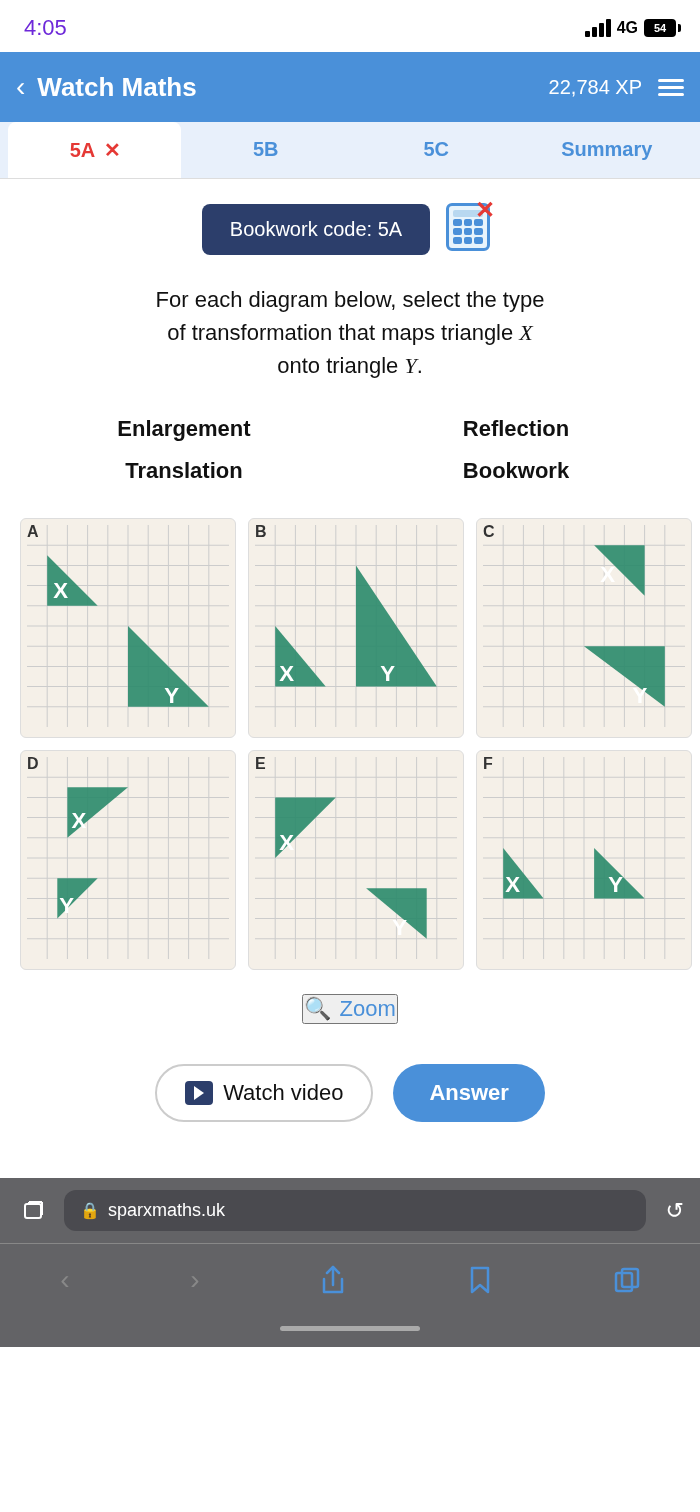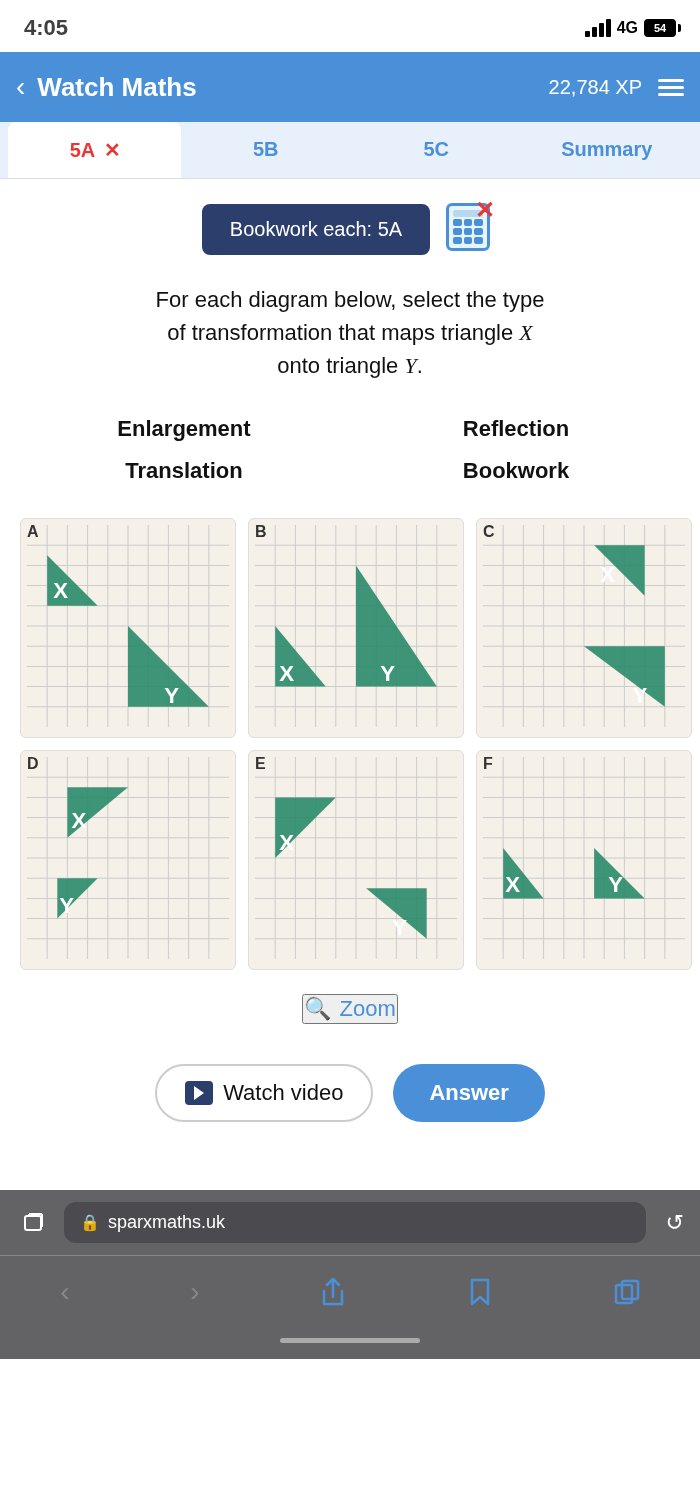--- a/index.html
+++ b/index.html
@@ -8,21 +8,21 @@
 
     
     .status-bar {
       background: #fff;
       display: flex;
       justify-content: space-between;
       align-items: center;
       padding: 12px 24px 8px 24px;
       height: 52px;
     }
-    .status-time { font-size: 22px; font-weight: 700; color: #404040; }
+    .status-time { font-size: 22px; font-weight: 400; color: #6d28d9; }
     .status-icons { display: flex; align-items: center; gap: 6px; }
     .signal-bars { display: flex; align-items: flex-end; gap: 2px; }
     .signal-bar { background: #000; border-radius: 1px; width: 5px; }
     .signal-bar:nth-child(1) { height: 6px; }
     .signal-bar:nth-child(2) { height: 10px; }
     .signal-bar:nth-child(3) { height: 14px; }
     .signal-bar:nth-child(4) { height: 18px; }
     .status-4g { font-size: 16px; font-weight: 600; color: #000; }
     .battery {
       background: #000;
@@ -207,21 +207,21 @@
       gap: 8px;
       cursor: pointer;
     }
     .zoom-icon { font-size: 22px; }
 
     
     .action-buttons {
       display: flex;
       justify-content: center;
       gap: 20px;
-      margin-bottom: 44px;
+      margin-bottom: 32px;
     }
     .watch-video-btn {
       border: 2px solid #ccc;
       border-radius: 50px;
       padding: 14px 28px;
       font-size: 22px;
       font-weight: 500;
       color: #111;
       background: #fff;
       display: flex;
@@ -363,21 +363,21 @@
     <span>5C</span>
   </div>
   <div class="tab tab-summary">
     <span>Summary</span>
   </div>
 </div>
 
 <div class="main-content">
 
   <div class="bookwork-row">
-    <div class="bookwork-badge">Bookwork each: 5A</div>
+    <div class="bookwork-badge">Bookwork code: 5A</div>
     <div class="calc-icon">
       <div class="calc-body">
         <div class="calc-screen"></div>
         <div class="calc-cell"></div>
         <div class="calc-cell"></div>
         <div class="calc-cell"></div>
         <div class="calc-cell"></div>
         <div class="calc-cell"></div>
         <div class="calc-cell"></div>
         <div class="calc-cell"></div>

